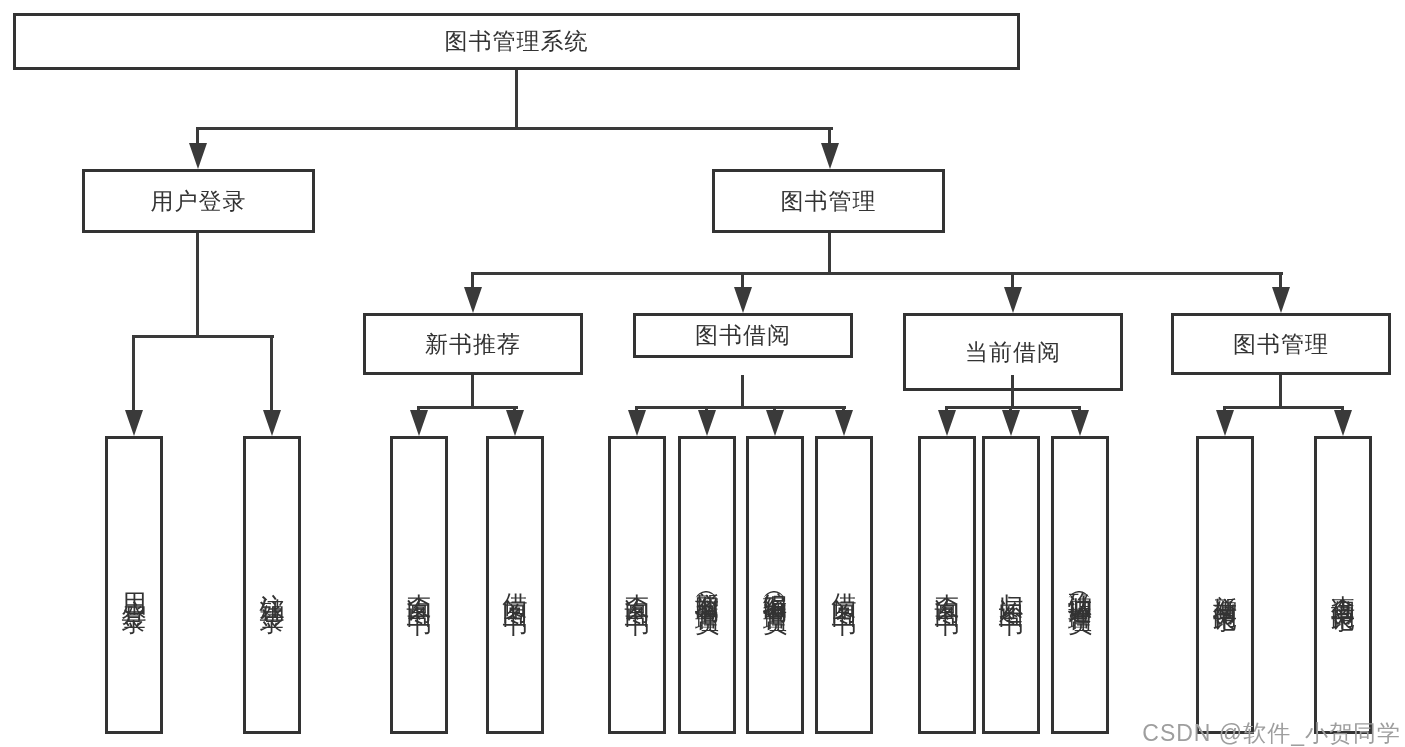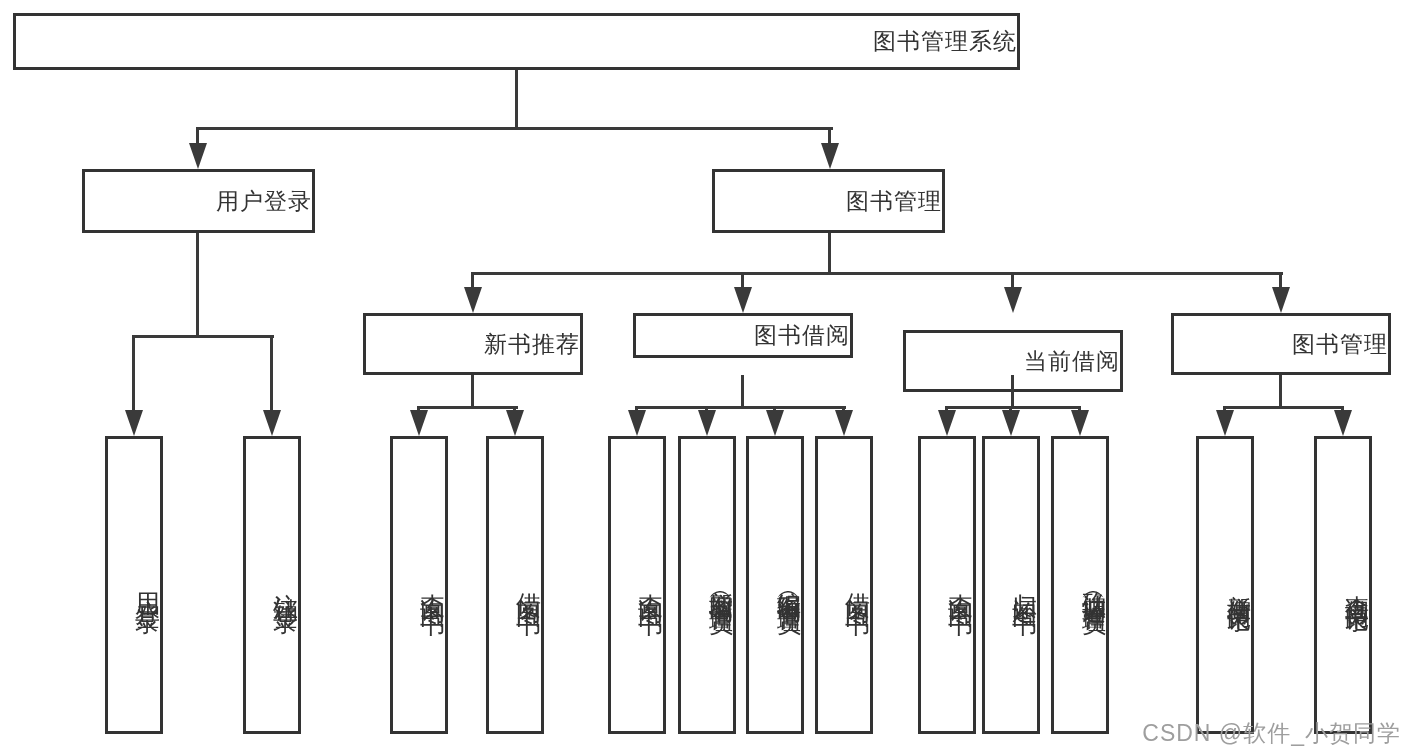--- a/index.html
+++ b/index.html
@@ -9,21 +9,21 @@
   html,body{margin:0;padding:0;background:var(--background);}
   #canvas{
     position:relative; width:1405px; height:747px;
     background:var(--background);
     font-family:"Liberation Sans", sans-serif;
     color:var(--text); overflow:hidden;
   }
   .node{
     position:absolute; box-sizing:border-box;
     border:3px solid var(--border); background:var(--background);
-    display:flex; align-items:center; justify-content:flex-end;
+    display:flex; align-items:center; justify-content:center;
     font-size:23px; letter-spacing:1px; text-align:center;
   }
   .leaf{ width:58px; height:298px; }
   .vtext{
     writing-mode:vertical-rl; text-orientation:mixed;
     font-size:25px; letter-spacing:6px; line-height:1; white-space:nowrap;
   }
   .vtext.long{ font-size:24px; letter-spacing:3px; }
   .vline{ position:absolute; width:3px; background:var(--line); }
   .hline{ position:absolute; height:3px; background:var(--line); }
@@ -52,21 +52,21 @@
   <div class="node" style="left:712px;top:169px;width:233px;height:64px">
     <span>图书管理</span>
   </div>
 
   <div class="node" style="left:363px;top:313px;width:220px;height:62px">
     <span>新书推荐</span>
   </div>
   <div class="node" style="left:633px;top:313px;width:220px;height:45px">
     <span>图书借阅</span>
   </div>
-  <div class="node" style="left:903px;top:330px;width:220px;height:62px">
+  <div class="node" style="left:903px;top:313px;width:220px;height:78px">
     <span>当前借阅</span>
   </div>
   <div class="node" style="left:1171px;top:313px;width:220px;height:62px">
     <span>图书管理</span>
   </div>
 
   <div class="node leaf" style="left:105px;top:436px">
     <span class="vtext">用户登录</span>
   </div>
   <div class="node leaf" style="left:243px;top:436px">

